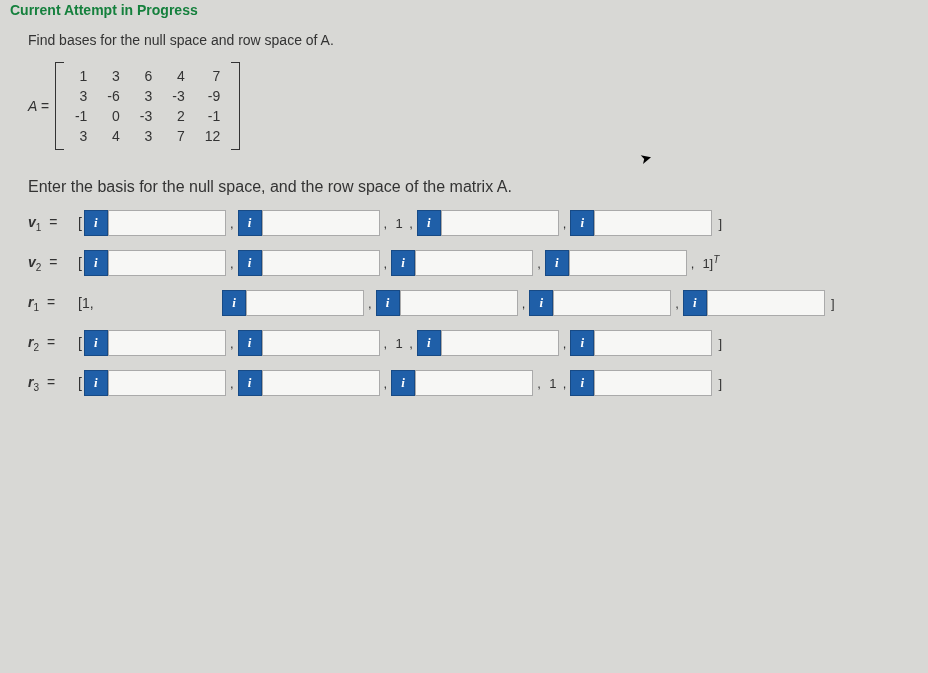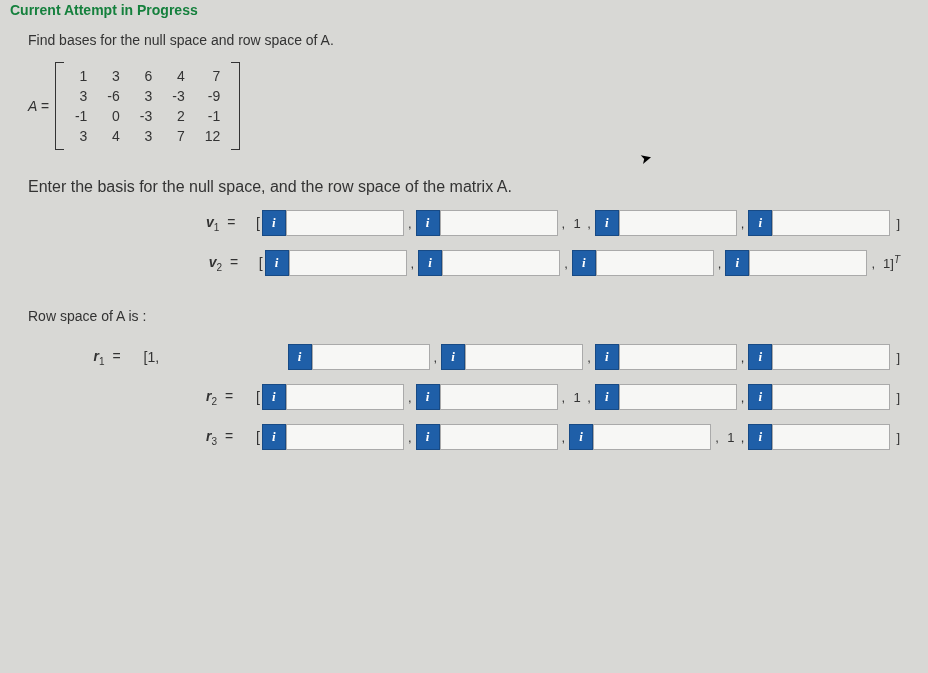--- a/index.html
+++ b/index.html
@@ -53,21 +53,20 @@
     }
     .section-label {
       margin: 10px 0 20px 0;
       font-size: 14px;
     }
     .vrow {
       display: flex;
       align-items: center;
       margin-bottom: 14px;
       white-space: nowrap;
-      justify-content: flex-end;
     }
     .vlabel {
       width: 48px;
       font-size: 14px;
     }
     .vlabel .sub { font-size: 10px; vertical-align: sub; }
     .vlabel .var { font-style: italic; font-weight: bold; }
     .eq { margin: 0 8px; }
     .bracket { font-size: 14px; margin: 0 2px; }
     .cell {
@@ -205,21 +204,20 @@
       </span>
       <span class="comma">,</span>
     <span class="cell">
         <span class="info-btn">i</span>
         <input class="input" style="">
       </span>
       <span class="comma">,</span>
     <span class="trail"><span>1]</span><span class="sup">T</span></span>
   </div>
 
-  <div class="section-label" style="margin-top:32px">Row space of A is :</div>
 
   <div class="vrow">
     <span class="vlabel"><span class="var">r</span><span class="sub">1</span><span class="eq">=</span></span>
     <span class="bracket" style="width:142px;display:inline-block">[1,</span>
     <span class="cell">
         <span class="info-btn">i</span>
         <input class="input" style="">
       </span>
       <span class="comma">,</span>
     <span class="cell">

